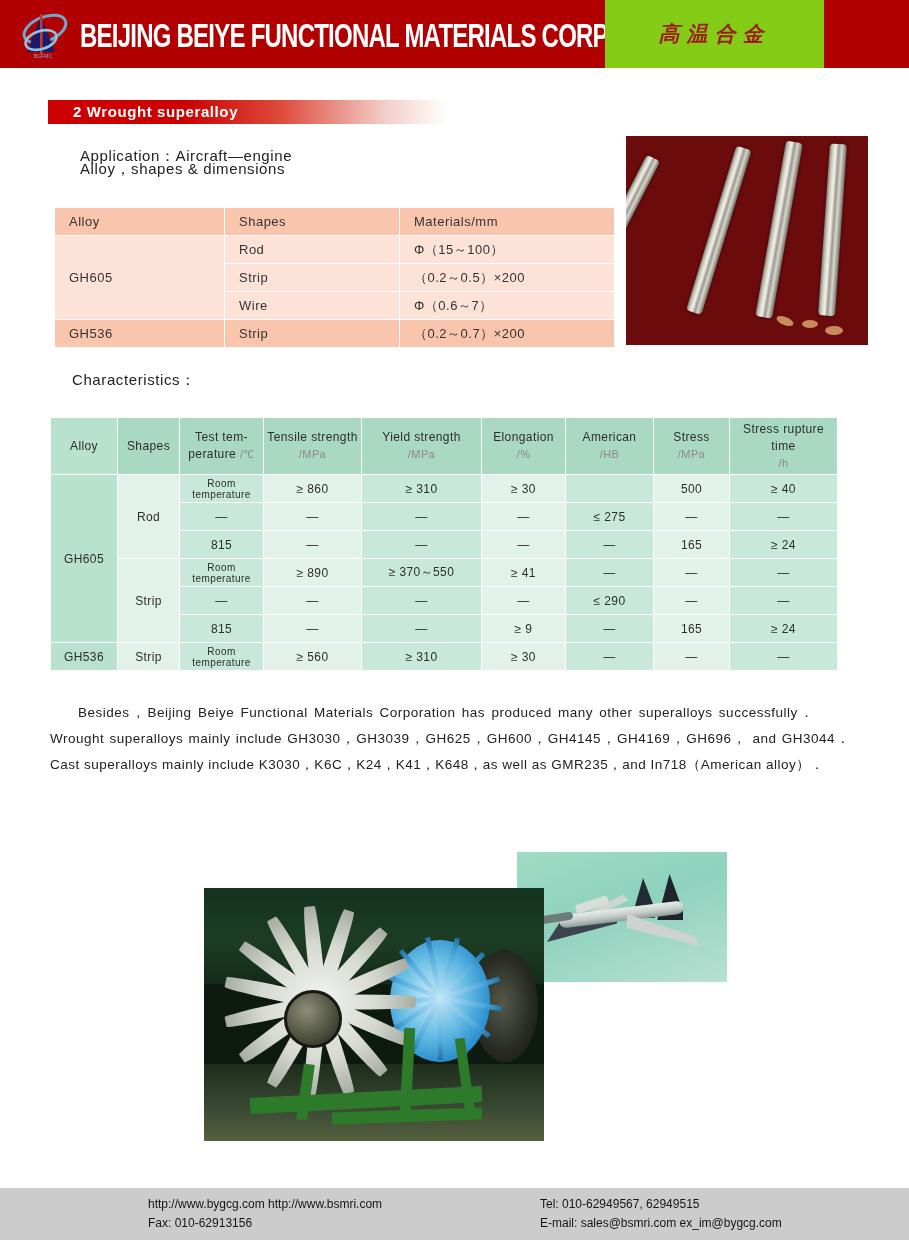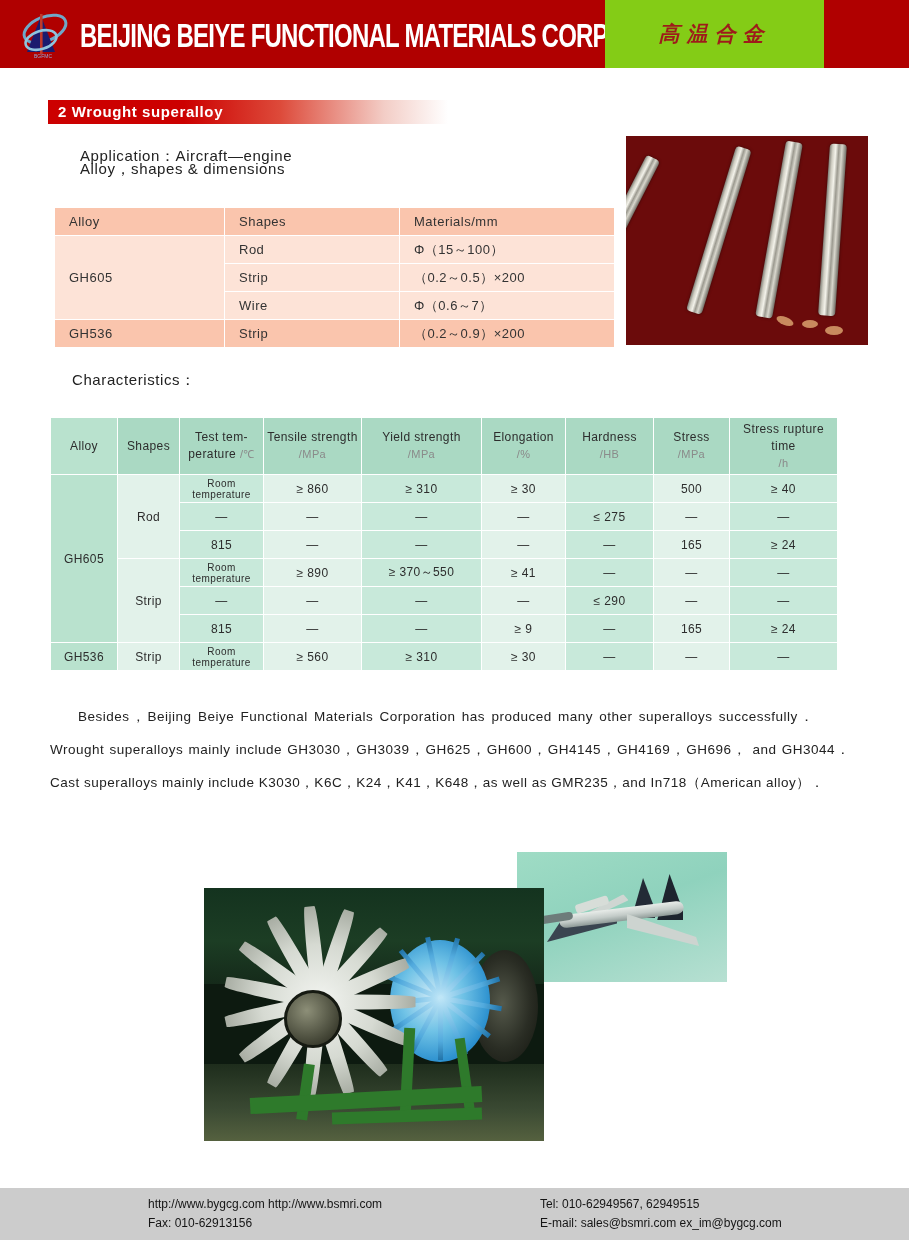--- a/index.html
+++ b/index.html
@@ -65,21 +65,21 @@
 
   
   #section-banner {
     position: absolute;
     left: 48px; top: 100px;
     width: 400px; height: 24px;
     background: linear-gradient(to right, #cc0000 0%, #cc0000 34%, #dd4a3a 58%, #f3cdc6 84%, #ffffff 100%);
   }
   #section-banner-label {
     position: absolute;
-    left: 10px; top: 3px;
+    left: 25px; top: 3px;
     font-size: 15px;
     font-weight: bold;
     color: #ffffff;
     letter-spacing: 0.6px;
     white-space: nowrap;
   }
 
   
   .intro-line {
     position: absolute;
@@ -177,21 +177,21 @@
   .band-light { background: #e2f2ea; }
   .unit { color: #8a8a8a; font-size: 11px; }
   .tiny-rt { font-size: 10px; letter-spacing: 0; }
 
   
   #paragraph-other-alloys {
     position: absolute;
     left: 50px; top: 700px;
     width: 800px;
     font-size: 13.5px;
-    line-height: 33px;
+    line-height: 26px;
     color: #222;
     text-align: justify;
     letter-spacing: 0.5px;
   }
   #paragraph-other-alloys span.indent { display: inline-block; width: 28px; }
 
   
   #photo-jet {
     position: absolute;
     left: 517px; top: 852px;
@@ -369,21 +369,21 @@
       <td class="body-cell">Strip</td>
       <td class="body-cell">（0.2～0.5）×200</td>
     </tr>
     <tr>
       <td class="body-cell">Wire</td>
       <td class="body-cell">Φ（0.6～7）</td>
     </tr>
     <tr>
       <td class="accent-cell">GH536</td>
       <td class="accent-cell">Strip</td>
-      <td class="accent-cell">（0.2～0.9）×200</td>
+      <td class="accent-cell">（0.2～0.7）×200</td>
     </tr>
   </tbody>
 </table>
 
 <div id="photo-rods">
   <div class="rod" id="rod-1"></div>
   <div class="rod" id="rod-2"></div>
   <div class="rod" id="rod-3"></div>
   <div class="rod" id="rod-4"></div>
   <div class="rod-end" id="rod-end-1"></div>
@@ -423,21 +423,21 @@
       </th>
       <th class="band-mid">
         <span>Yield strength</span><br>
         <span class="unit">/MPa</span>
       </th>
       <th class="band-light">
         <span>Elongation</span><br>
         <span class="unit">/%</span>
       </th>
       <th class="band-mid">
-        <span>Hardness</span><br>
+        <span>American</span><br>
         <span class="unit">/HB</span>
       </th>
       <th class="band-light">
         <span>Stress</span><br>
         <span class="unit">/MPa</span>
       </th>
       <th class="band-mid">
         <span>Stress rupture time</span><br>
         <span class="unit">/h</span>
       </th>

